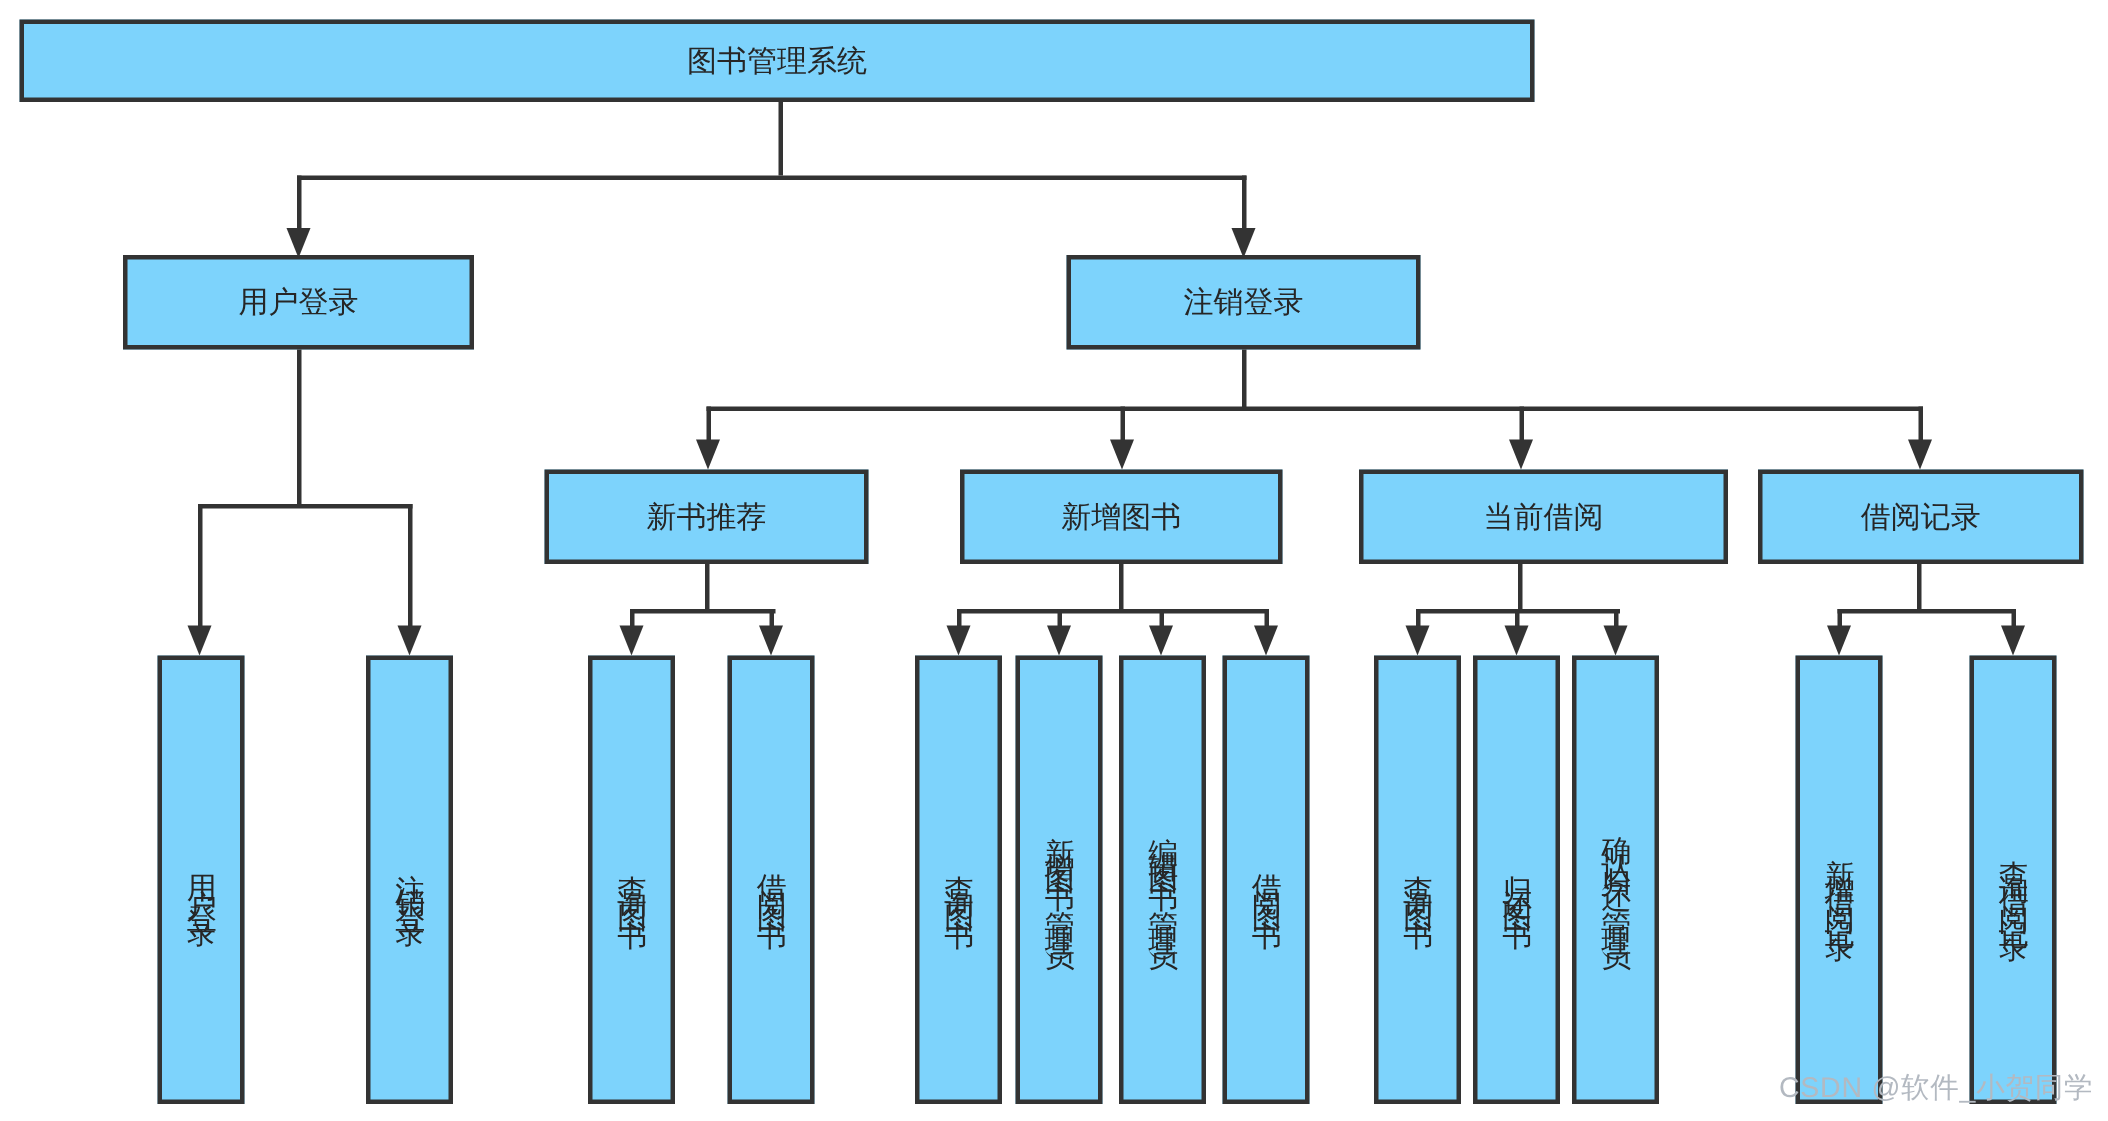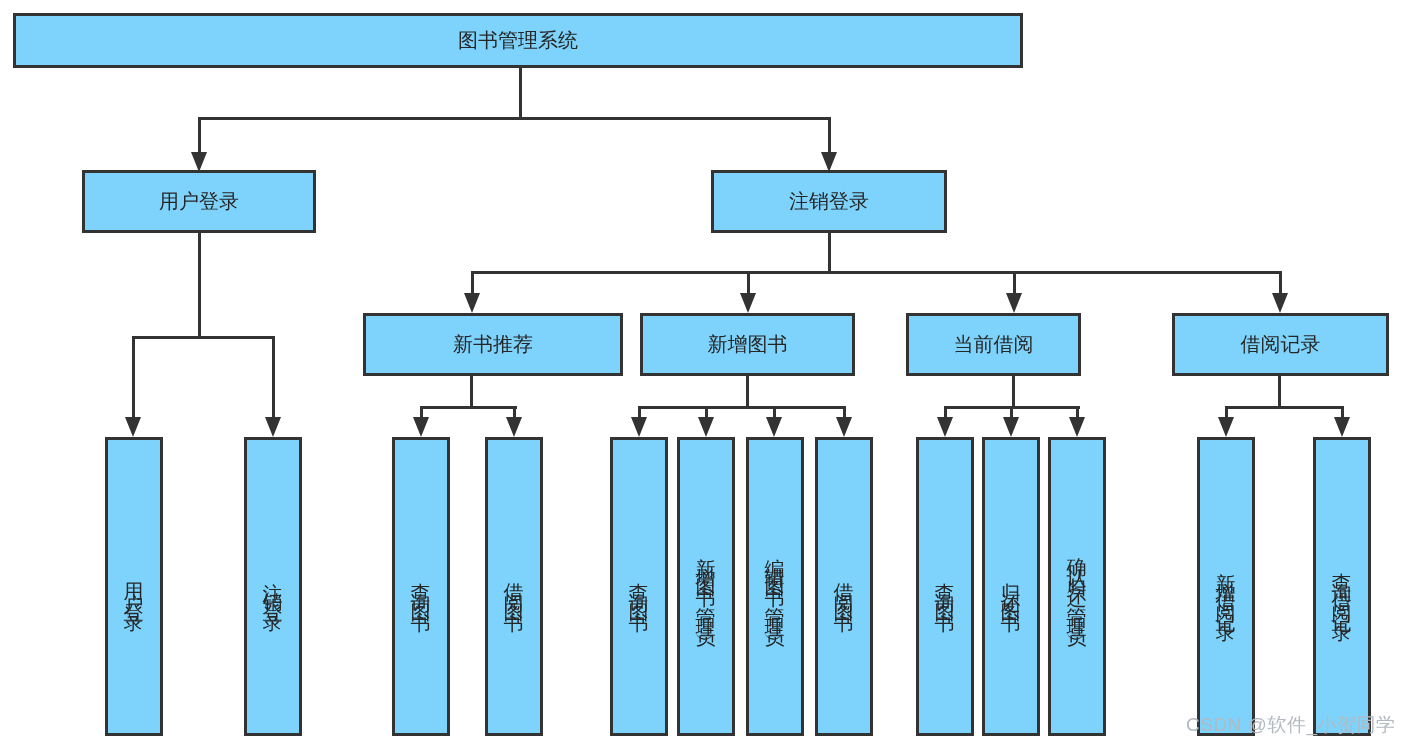--- a/index.html
+++ b/index.html
@@ -59,27 +59,27 @@
   <span>图书管理系统</span>
 </div>
 
 <div class="box" style="left:82px;top:170px;width:234px;height:63px">
   <span>用户登录</span>
 </div>
 <div class="box" style="left:711px;top:170px;width:236px;height:63px">
   <span>注销登录</span>
 </div>
 
-<div class="box" style="left:363px;top:313px;width:260px;height:63px">
+<div class="box" style="left:363px;top:313px;width:216px;height:63px">
   <span>新书推荐</span>
 </div>
 <div class="box" style="left:640px;top:313px;width:215px;height:63px">
   <span>新增图书</span>
 </div>
-<div class="box" style="left:906px;top:313px;width:175px;height:63px">
+<div class="box" style="left:906px;top:313px;width:246px;height:63px">
   <span>当前借阅</span>
 </div>
 <div class="box" style="left:1172px;top:313px;width:217px;height:63px">
   <span>借阅记录</span>
 </div>
 
 <div class="box leaf" style="left:105px;top:437px;width:58px;height:299px">
   <span class="vlabel">用户登录</span>
 </div>
 <div class="box leaf" style="left:244px;top:437px;width:58px;height:299px">

